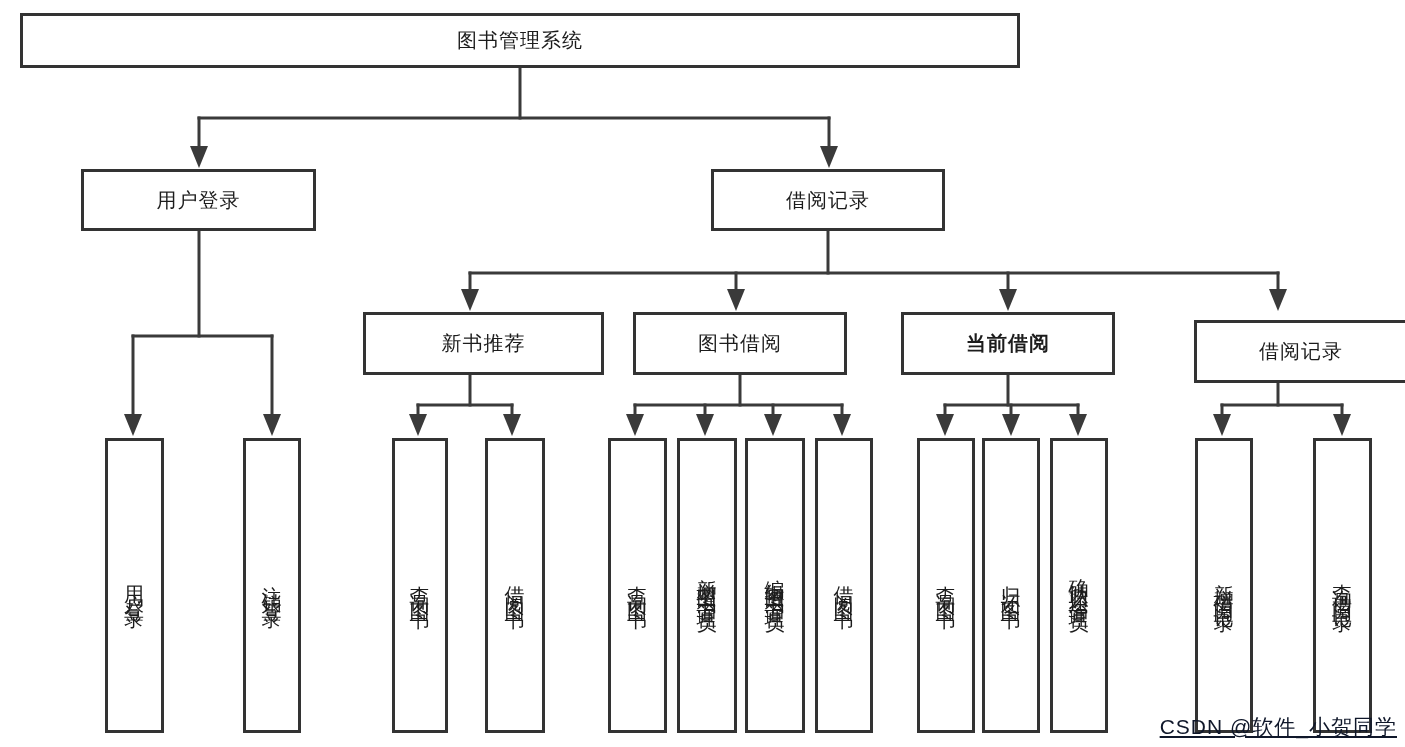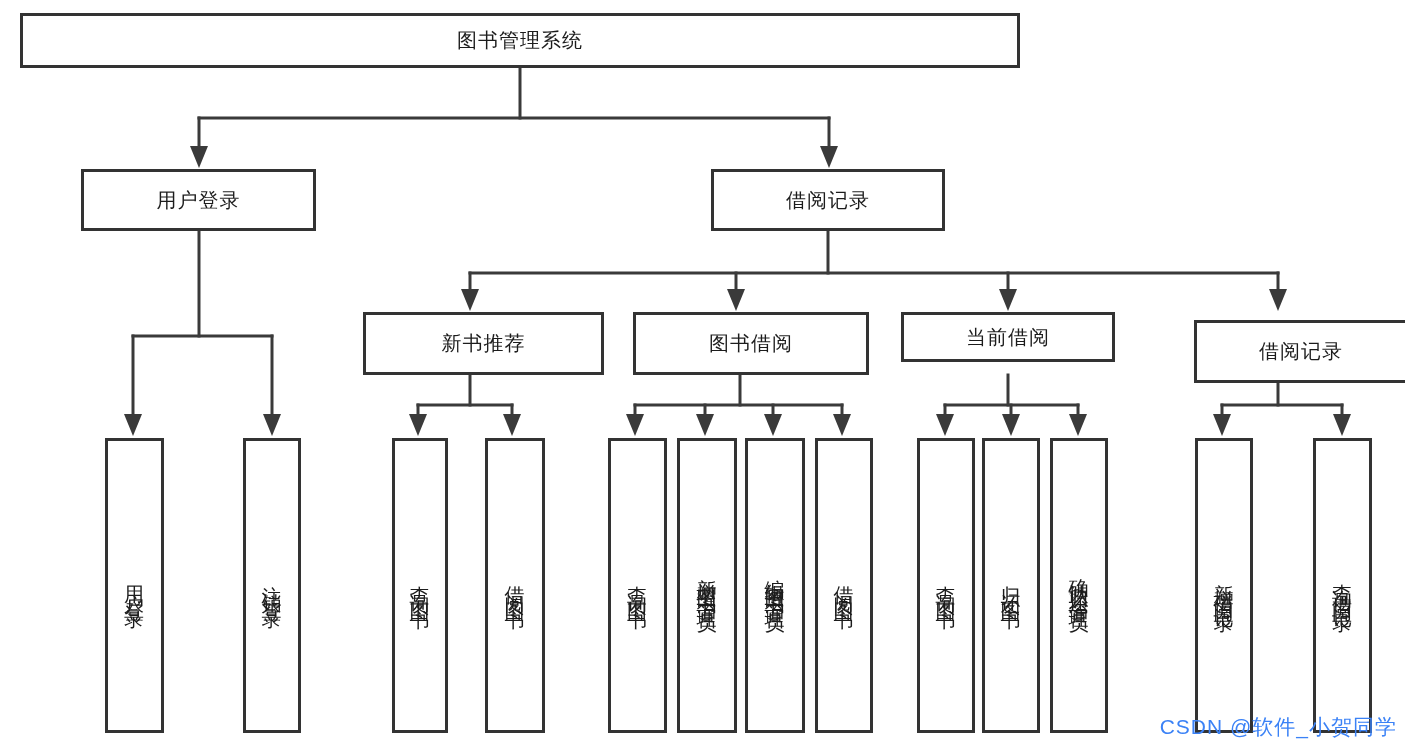--- a/index.html
+++ b/index.html
@@ -35,22 +35,23 @@
     letter-spacing: 8px;
     line-height: 1;
     text-align: center;
   }
   .watermark {
     position: absolute;
     top: 713px;
     right: 8px;
     font-size: 21px;
     letter-spacing: 1px;
-    color: #3b82f6;
+    color: #0f172a;
     white-space: nowrap;
+    text-decoration: underline;
   }
 </style>
 </head>
 <body>
 
 <div class="stage">
 
   <svg width="1405" height="747" viewBox="0 0 1405 747" stroke="#3a3a3a" stroke-width="3" fill="none" stroke-linecap="square">
     <g>
       <line x1="520" y1="68" x2="520" y2="118"></line>
@@ -119,22 +120,22 @@
       <polygon fill="#3a3a3a" stroke="none" points="1333,414 1351,414 1342,436"></polygon>
     </g>
   </svg>
 
   <div class="node" style="left:20px; top:13px; width:1000px; height:55px;">图书管理系统</div>
 
   <div class="node" style="left:81px; top:169px; width:235px; height:62px;">用户登录</div>
   <div class="node" style="left:711px; top:169px; width:234px; height:62px;">借阅记录</div>
 
   <div class="node" style="left:363px; top:312px; width:241px; height:63px;">新书推荐</div>
-  <div class="node" style="left:633px; top:312px; width:236px; height:63px;">图书借阅</div>
-  <div class="node" style="left:901px; top:312px; width:214px; height:50px;">当前借阅</div>
+  <div class="node" style="left:633px; top:312px; width:214px; height:63px;">图书借阅</div>
+  <div class="node" style="left:901px; top:312px; width:214px; height:63px;font-weight:bold;">当前借阅</div>
   <div class="node" style="left:1171px; top:320px; width:214px; height:63px;margin-left:23px;">借阅记录</div>
 
   <div class="vnode" style="left:105px; top:438px; width:59px; height:295px;">用户登录</div>
   <div class="vnode" style="left:243px; top:438px; width:58px; height:295px;">注销登录</div>
 
   <div class="vnode" style="left:392px; top:438px; width:56px; height:295px;">查询图书</div>
   <div class="vnode" style="left:485px; top:438px; width:60px; height:295px;">借阅图书</div>
 
   <div class="vnode" style="left:608px; top:438px; width:59px; height:295px;">查询图书</div>
   <div class="vnode" style="left:677px; top:438px; width:60px; height:295px; letter-spacing:5px;">新增图书（管理员）</div>

